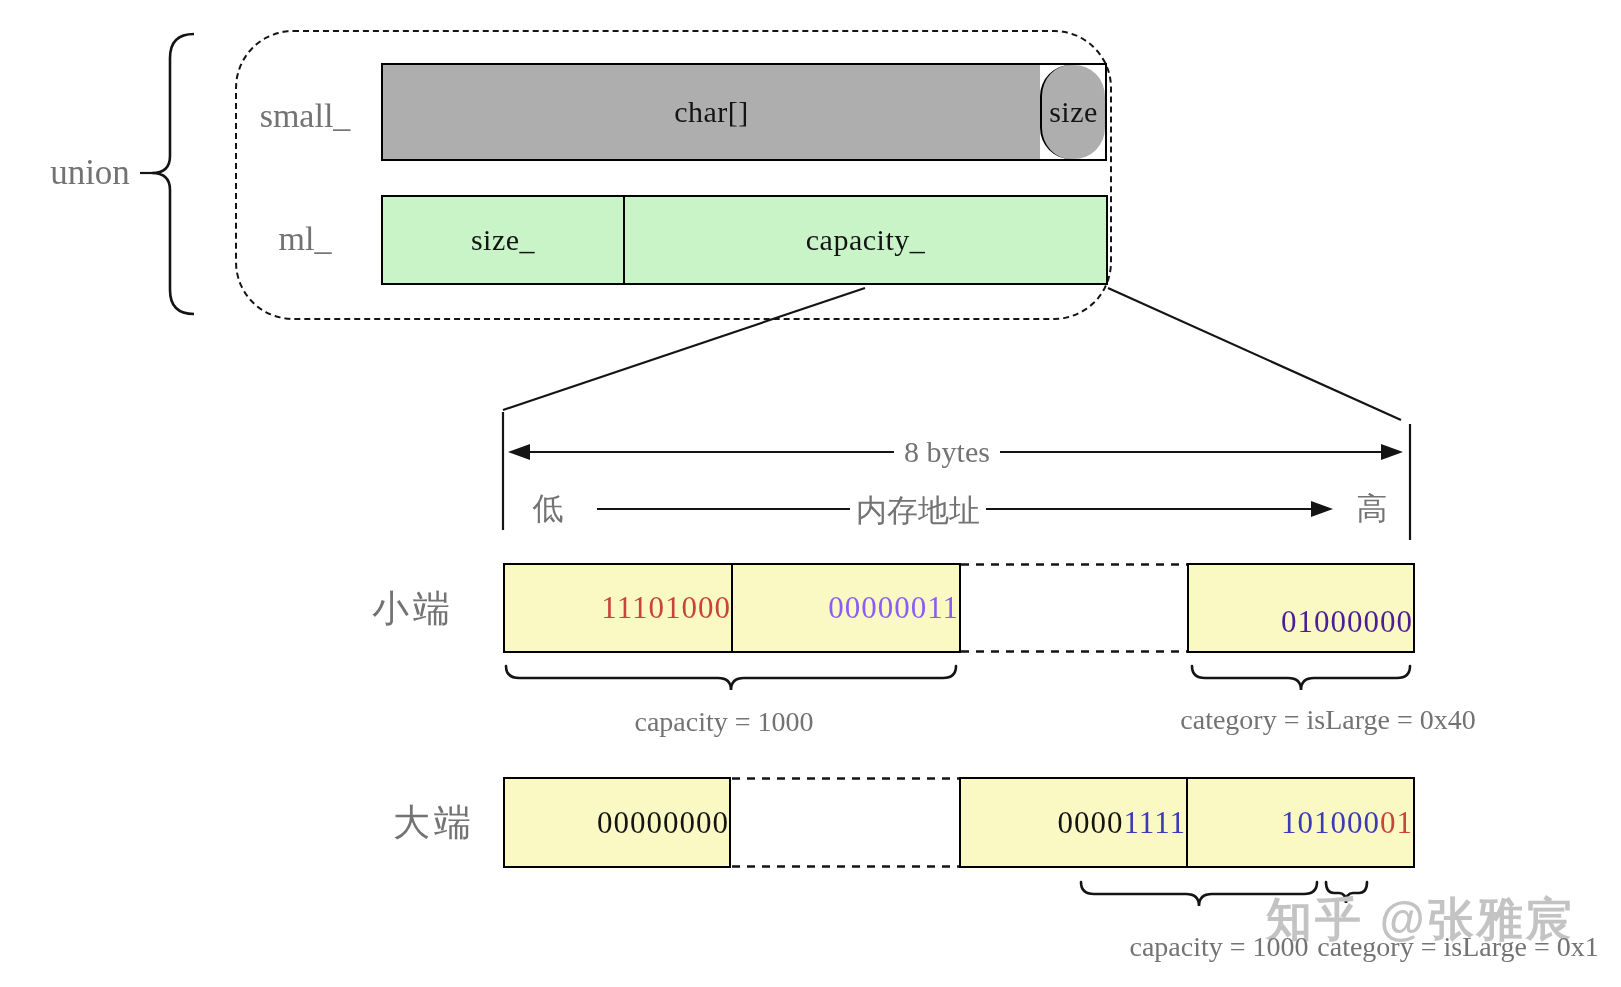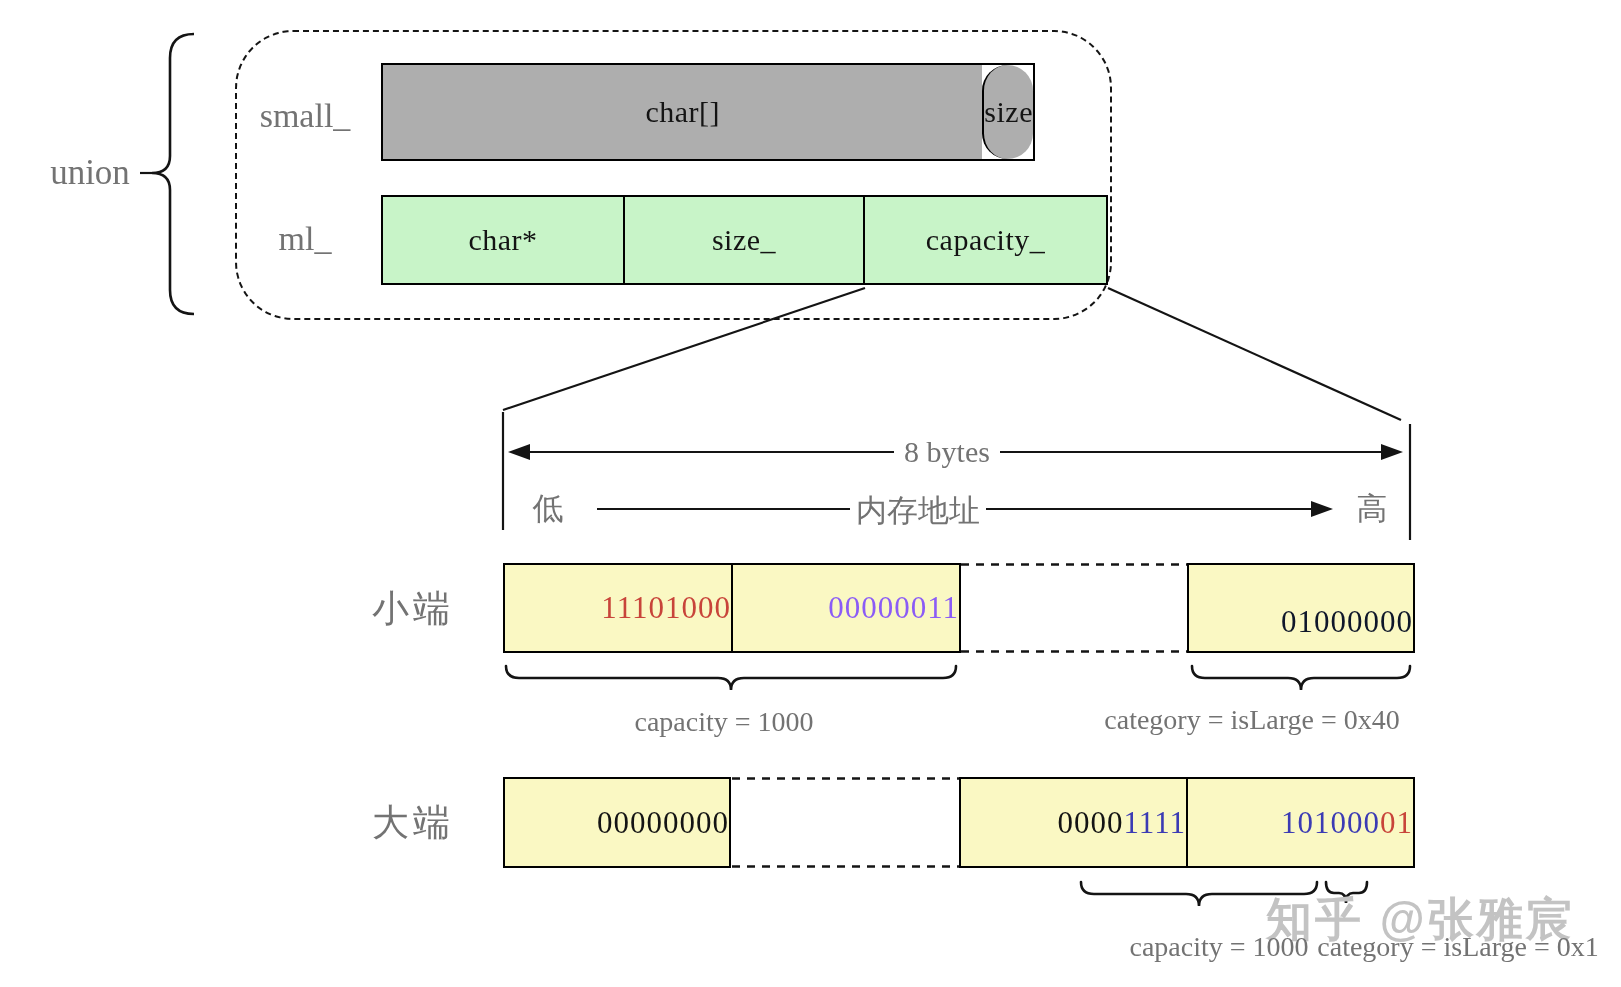--- a/index.html
+++ b/index.html
@@ -92,28 +92,27 @@
     <path class="brace" d="M 1192 666 Q 1192 678 1205 678 L 1288 678 Q 1301 678 1301 690 Q 1301 678 1314 678 L 1397 678 Q 1410 678 1410 666"></path>
     <path class="brace" d="M 1081 882 Q 1081 894 1094 894 L 1186 894 Q 1199 894 1199 906 Q 1199 894 1212 894 L 1304 894 Q 1317 894 1317 882"></path>
     <path class="brace" d="M 1326 882 Q 1326 893 1334 893 L 1339 893 Q 1346 893 1346 903 Q 1346 893 1353 893 L 1359 893 Q 1367 893 1367 882"></path>
   </svg>
 
   <div class="lbl toplabel" style="left:90px;top:172px;font-size:35px;">union</div>
 
   <div class="dashed-union"></div>
 
   <div class="lbl toplabel" style="left:305px;top:116px;">small_</div>
-  <div class="structbox gray" style="left:381px;top:63px;width:654px;height:98px;text-align:center;">
+  <div class="structbox gray" style="left:381px;top:63px;width:726px;height:98px;text-align:center;">
     <div class="cell" style="width:657px;">char[]</div>
     <div class="cell" style="flex:1;border-radius:31px;">size</div>
   </div>
 
   <div class="lbl toplabel" style="left:305px;top:239px;">ml_</div>
   <div class="structbox green" style="left:381px;top:195px;width:727px;height:90px;">
-    <div class="cell" style="width:240px;">char*</div>
     <div class="cell" style="width:240px;">size_</div>
     <div class="cell" style="flex:1;">capacity_</div>
   </div>
 
   <div class="lbl" style="left:947px;top:452px;font-size:30px;text-align:right;">8 bytes</div>
 
   <div class="lbl cnlabel" style="left:548px;top:508px;">低</div>
   <div class="lbl cnlabel" style="left:918px;top:510px;">内存地址</div>
   <div class="lbl cnlabel" style="left:1372px;top:508px;">高</div>
 
@@ -121,27 +120,27 @@
   <div class="bytebox" style="left:503px;top:563px;width:458px;height:90px;">
     <div class="bcell">
         <span style="color: rgb(200, 68, 58);">11101000</span>
       </div>
     <div class="bcell">
         <span style="color: #8b5cf6;">00000011</span>
       </div>
   </div>
   <div class="bytebox" style="left:1187px;top:563px;width:228px;height:90px;">
     <div class="bcell">
-        <span style="color: #0f172a; margin-top: 28px;">01000000</span>
+        <span style="color: #4c1d95; margin-top: 28px;">01000000</span>
       </div>
   </div>
   <div class="lbl caplabel" style="left:724px;top:722px;">capacity = 1000</div>
-  <div class="lbl caplabel" style="left:1252px;top:720px;">category = isLarge = 0x40</div>
+  <div class="lbl caplabel" style="left:1328px;top:720px;">category = isLarge = 0x40</div>
 
-  <div class="lbl rowlabel" style="left:413px;top:822px;">大端</div>
+  <div class="lbl rowlabel" style="left:434px;top:822px;">大端</div>
   <div class="bytebox" style="left:503px;top:777px;width:228px;height:91px;">
     <div class="bcell">
         <span style="color: rgb(20, 20, 20);">00000000</span>
       </div>
   </div>
   <div class="bytebox" style="left:959px;top:777px;width:456px;height:91px;">
     <div class="bcell">
         <span style="color: rgb(20, 20, 20);">0000</span>
         <span style="color: rgb(59, 59, 180);">1111</span>
       </div>

